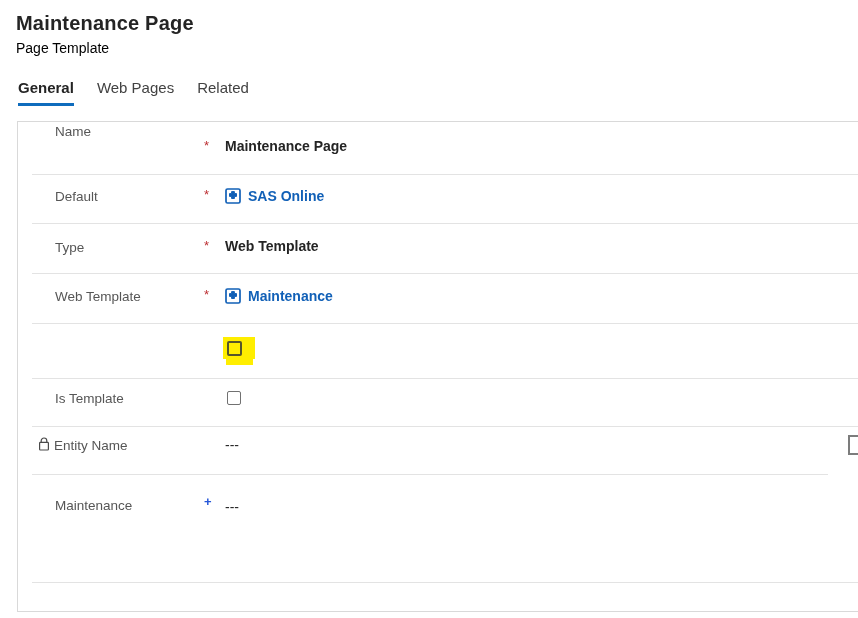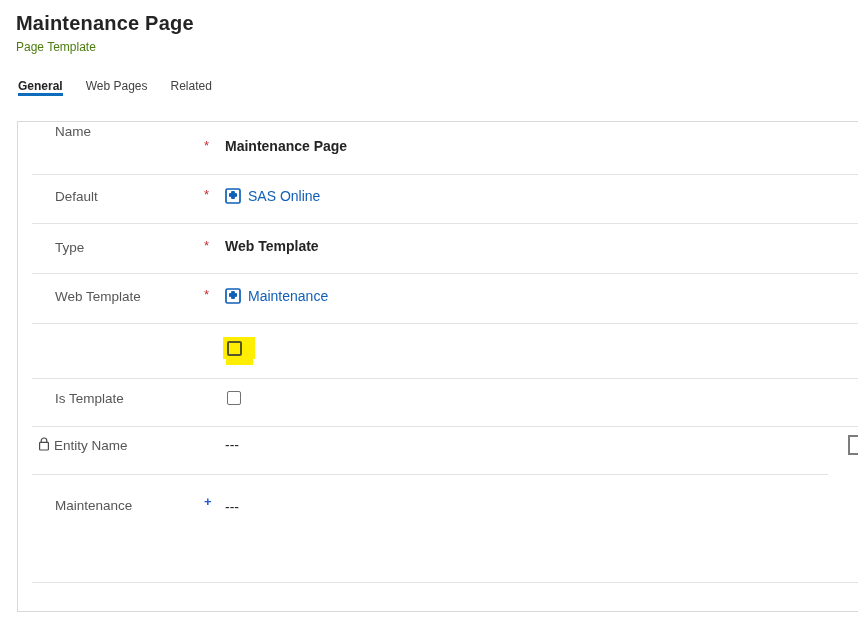--- a/index.html
+++ b/index.html
@@ -13,31 +13,31 @@
   }
   .page { position: relative; width: 858px; height: 618px; }
 
   
   .page-title {
     position: absolute; left: 16px; top: 12px;
     font-size: 20px; font-weight: 700; color: #242424; letter-spacing: .2px;
   }
   .page-subtitle {
     position: absolute; left: 16px; top: 40px;
-    font-size: 12px; color: #4d7c0f;
+    font-size: 14px; color: #000000;
   }
 
   
   .tabs {
     position: absolute; left: 18px; top: 79px;
     display: flex; gap: 23px; align-items: flex-start;
   }
   .tab {
-    font-size: 12px; color: #424242;
-    cursor: pointer; white-space: nowrap;
+    font-size: 15px; color: #424242;
+    padding-bottom: 7px; cursor: pointer; white-space: nowrap;
     border-bottom: 3px solid transparent;
   }
   .tab.active {
     font-weight: 700; color: #242424;
     border-bottom: 3px solid #0f6cbd;
   }
 
   
   .form-card {
     position: absolute; left: 17px; top: 121px;
@@ -65,21 +65,21 @@
     position: absolute; left: 207px;
     font-size: 14px; font-weight: 600; color: #242424; line-height: 18px;
   }
   .fld-value.plain { font-weight: 400; color: #2b2b2b; }
 
   .lookup {
     position: absolute; left: 207px;
     display: flex; align-items: center; gap: 7px; cursor: pointer;
   }
   .lookup .txt {
-    font-size: 14px; font-weight: 400; color: #1160b7; line-height: 16px;
+    font-size: 14px; font-weight: 700; color: #1160b7; line-height: 16px;
   }
   .lookup svg { display: block; }
 
   .checkbox {
     position: absolute; width: 14px; height: 14px;
     border: 1px solid #717171; border-radius: 2px; background: #ffffff;
     box-sizing: border-box; cursor: pointer;
   }
   .hl-blob { position: absolute; background: #ffee00; }
   .checkbox.hl {

